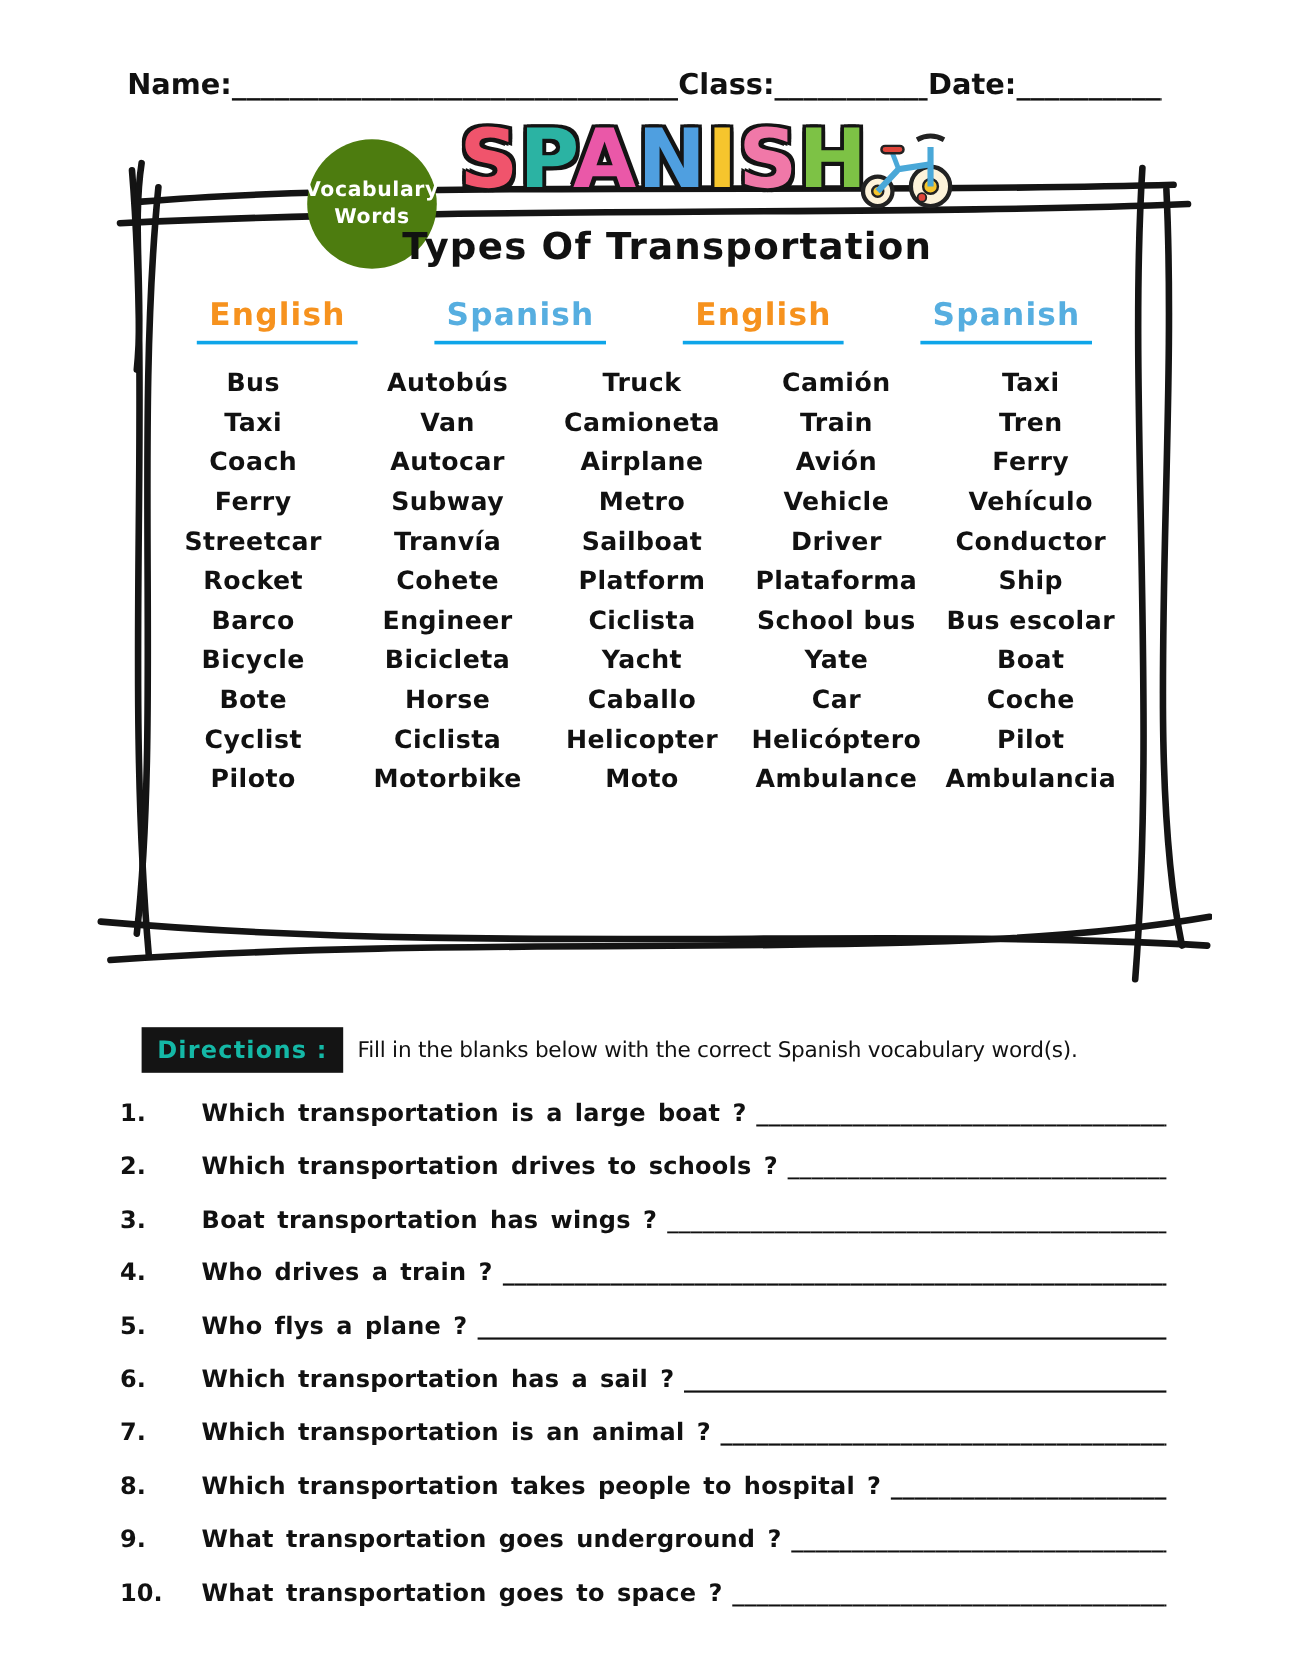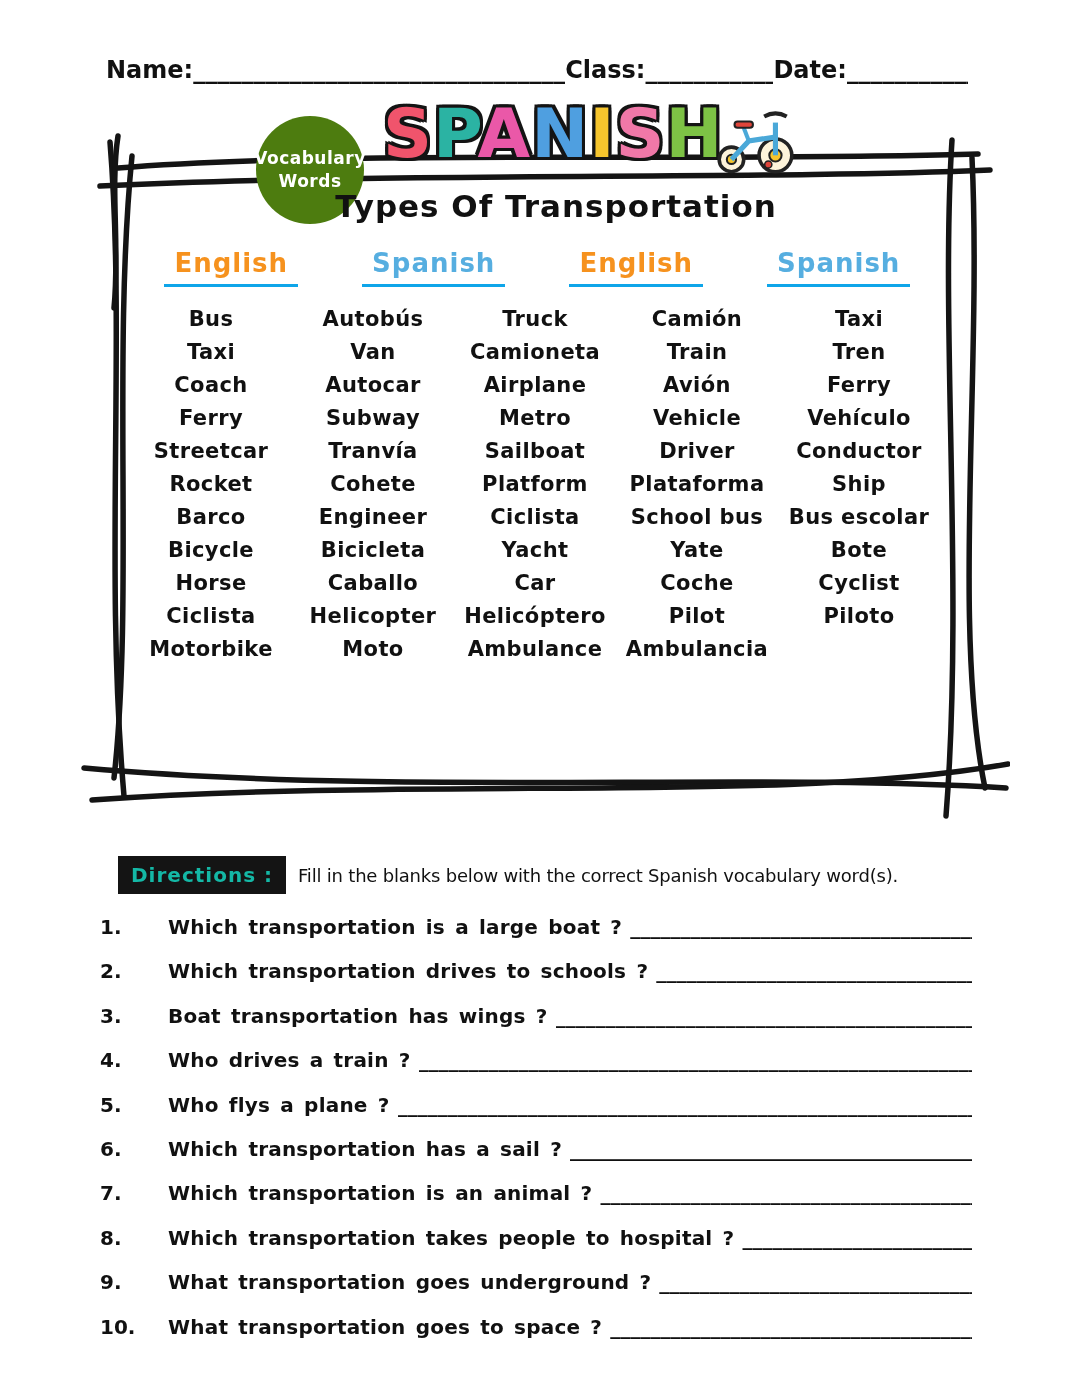--- a/index.html
+++ b/index.html
@@ -168,20 +168,21 @@
       <div class="cell">Ship</div>
       <div class="cell">Barco</div>
       <div class="cell">Engineer</div>
       <div class="cell">Ciclista</div>
       <div class="cell">School bus</div>
       <div class="cell">Bus escolar</div>
       <div class="cell">Bicycle</div>
       <div class="cell">Bicicleta</div>
       <div class="cell">Yacht</div>
       <div class="cell">Yate</div>
+      <div class="cell">Boat</div>
       <div class="cell">Bote</div>
       <div class="cell">Horse</div>
       <div class="cell">Caballo</div>
       <div class="cell">Car</div>
       <div class="cell">Coche</div>
       <div class="cell">Cyclist</div>
       <div class="cell">Ciclista</div>
       <div class="cell">Helicopter</div>
       <div class="cell">Helicóptero</div>
       <div class="cell">Pilot</div>

